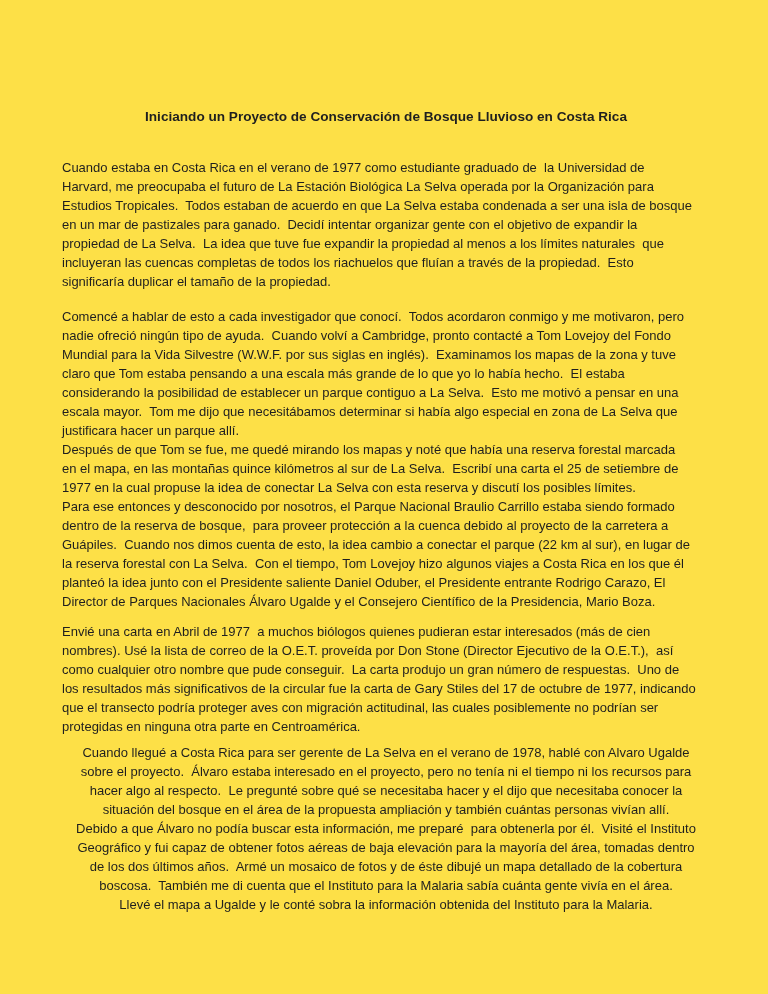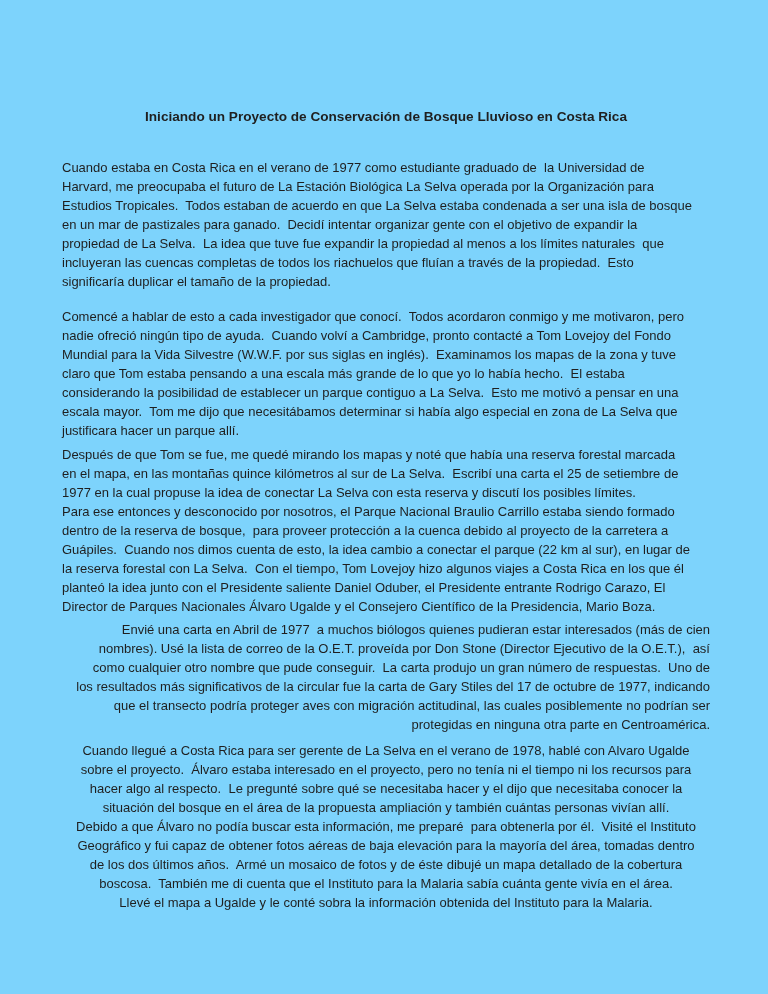--- a/index.html
+++ b/index.html
@@ -4,21 +4,21 @@
 <style>
   html, body {
     margin: 0;
     padding: 0;
     background: #ffffff;
   }
   .page {
     position: relative;
     width: 768px;
     height: 994px;
-    background: #7dd3fc;
+    background: #fde047;
     overflow: hidden;
     font-family: "Liberation Sans", "DejaVu Sans", sans-serif;
     color: #1f1f1f;
   }
   .content {
     padding: 108px 58px 0 62px;
   }
   .doc-title {
     font-size: 13.6px;
     line-height: 17px;
@@ -28,22 +28,22 @@
     margin: 0;
   }
   .para {
     font-size: 13px;
     line-height: 19px;
     white-space: pre;
     margin: 0;
   }
   .para-1 { margin-top: 33px; }
   .para-2 { margin-top: 16px; }  
-  .para-3 { margin-top: 5px; }
-  .para-4 { margin-top: 4px; text-align: right; }
+  .para-3 { }
+  .para-4 { margin-top: 11px; }
   .para-5 { margin-top: 7px; text-align: center; }
 </style>
 </head>
 <body>
 
 <div class="page">
   <div class="content">
     <div class="doc-title">Iniciando un Proyecto de Conservación de Bosque Lluvioso en Costa Rica</div>
 
     <div class="para para-1">Cuando estaba en Costa Rica en el verano de 1977 como estudiante graduado de  la Universidad de

